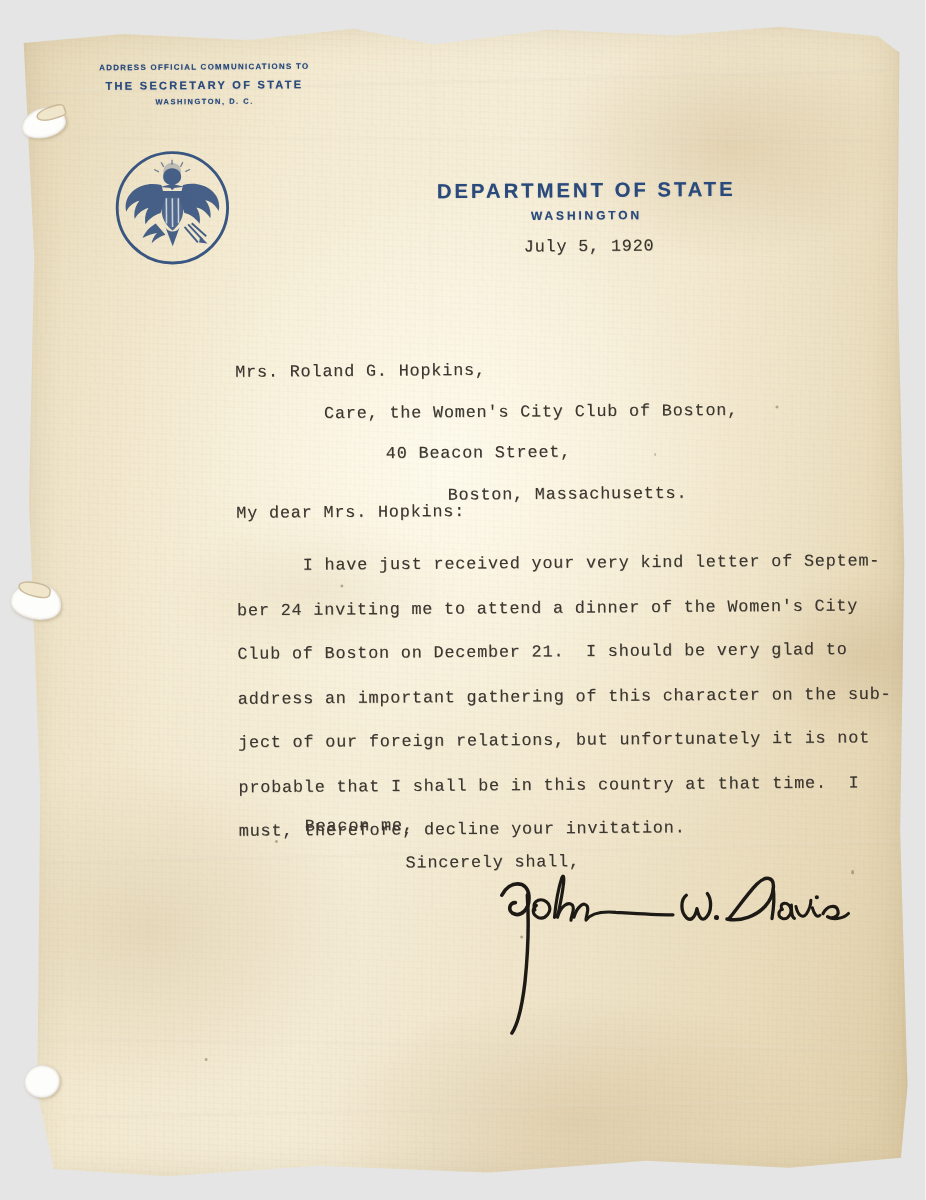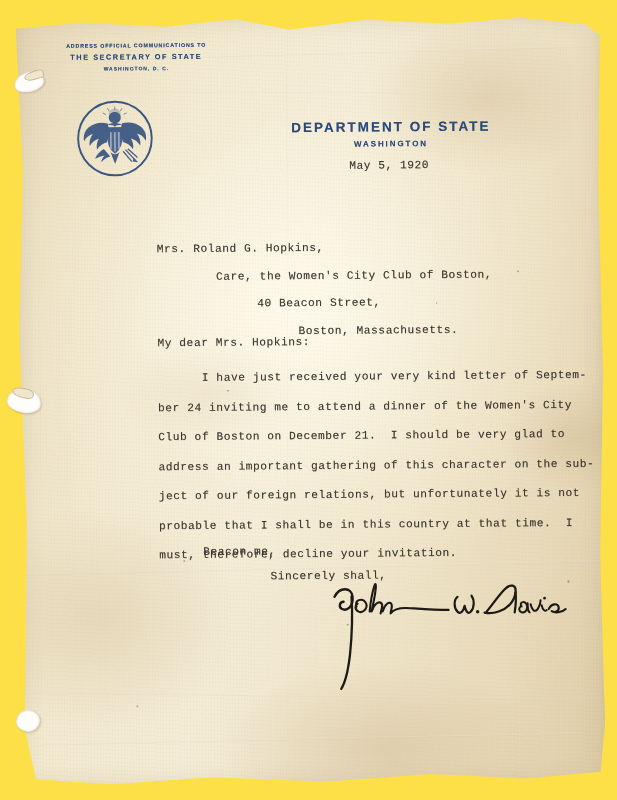--- a/index.html
+++ b/index.html
@@ -11,21 +11,21 @@
     width: 617px;
     height: 800px;
     overflow: hidden;
     font-family: "Liberation Sans", sans-serif;
   }
 
   #page {
     position: relative;
     width: 617px;
     height: 800px;
-    background: #fde047;
+    background: #e5e5e5;
     overflow: hidden;
   }
 
   
   .paper {
     position: absolute;
     left: 14px;
     top: 14px;
     width: 592px;
     height: 774px;
@@ -340,21 +340,21 @@
             <path d="M44 66 L50 82 L56 66 C54 71 46 71 44 66 Z"></path>
           </g>
         </svg>
       </div>
 
       <div id="dept-block">
         <div id="dept-title" class="blue-print">DEPARTMENT OF STATE</div>
         <div id="dept-sub" class="blue-print">WASHINGTON</div>
       </div>
 
-      <div id="date-line" class="tw">May 5, 1920</div>
+      <div id="date-line" class="tw">July 5, 1920</div>
 
       <div id="address-block">
         <div class="tw addr-l1">Mrs. Roland G. Hopkins,</div>
         <div class="tw addr-l2">Care, the Women's City Club of Boston,</div>
         <div class="tw addr-l3">40 Beacon Street,</div>
         <div class="tw addr-l4">Boston, Massachusetts.</div>
       </div>
 
       <div id="salutation" class="tw">My dear Mrs. Hopkins:</div>
 

